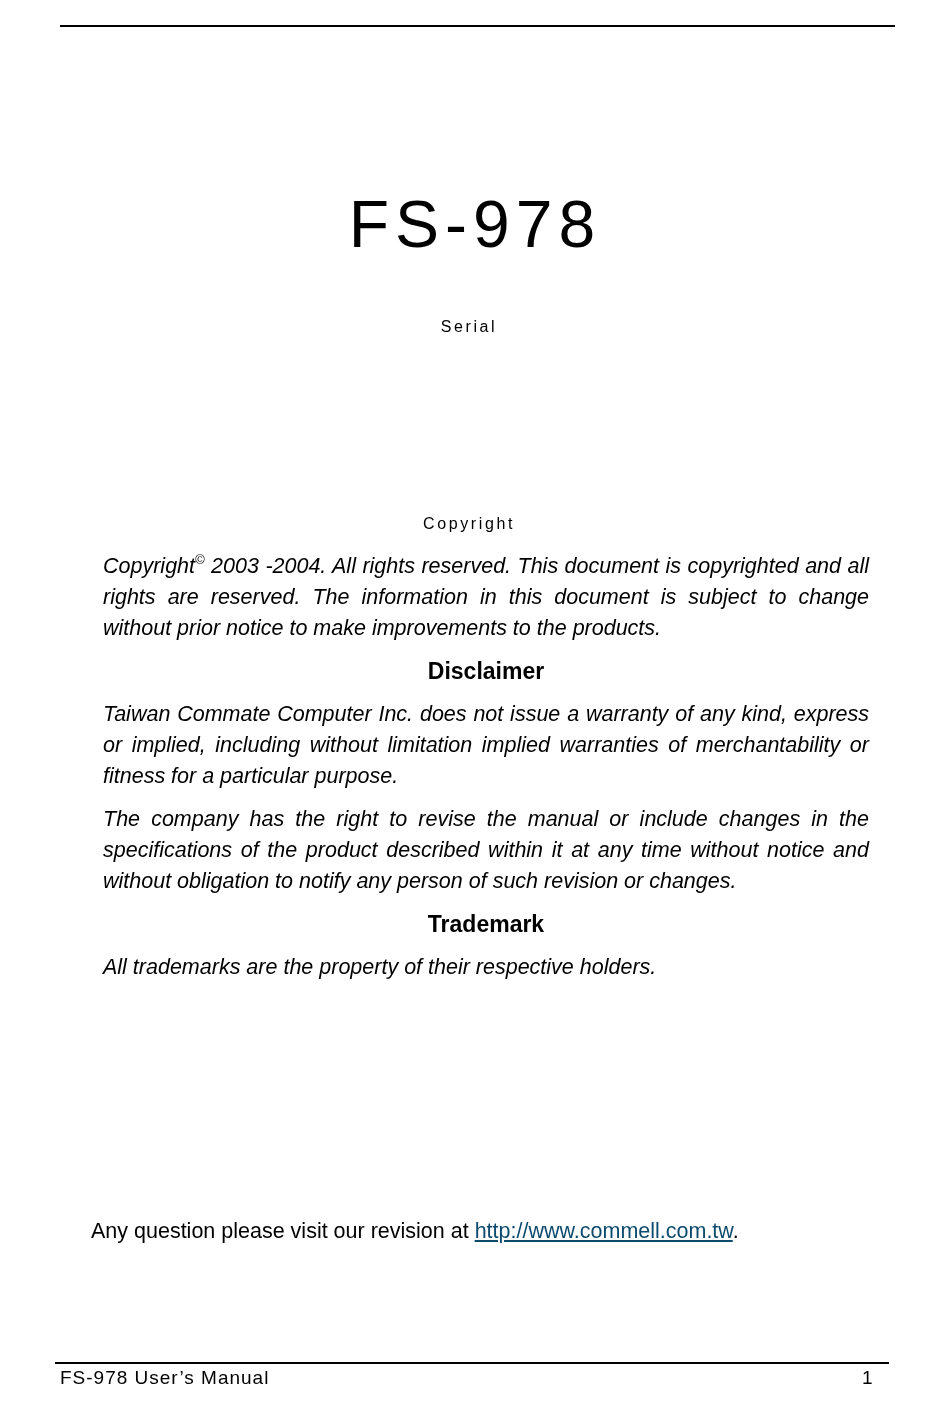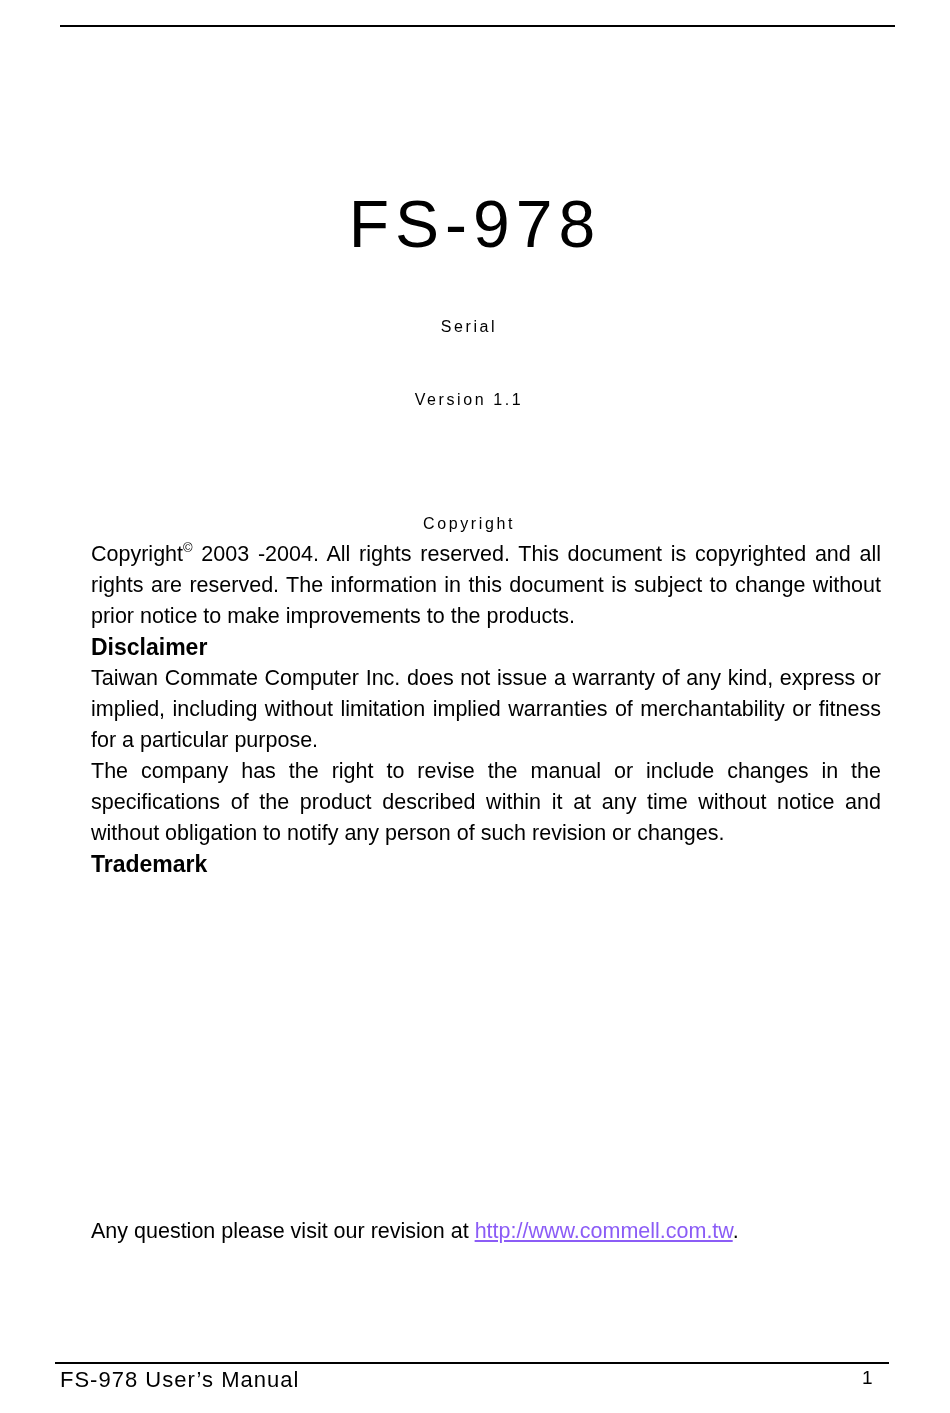--- a/index.html
+++ b/index.html
@@ -21,61 +21,61 @@
       position: absolute; left: 0; width: 938px; text-align: center;
       font-size: 16px; letter-spacing: 2.6px; line-height: 31px;
     }
     .subtitle { top: 311px; }
     .manual-block { top: 384px; }
     .copyright-heading { top: 508px; }
     .body-text {
       position: absolute; left: 91px; width: 790px;
       font-size: 21.5px; line-height: 31px; text-align: justify;
     }
-    .body-text p { margin: 0; }
+    .body-text p { margin: 12px; font-style: italic; }
     .body-text p.last-line-left { text-align-last: left; }
     .copyright-body { top: 539px; }
     .section-heading {
-      font-weight: bold; font-size: 23px; line-height: 31px; margin: 0;
+      text-align: center; font-weight: bold; font-size: 23px; line-height: 31px; margin: 0;
     }
     .contact {
       position: absolute; left: 91px; top: 1216px; font-size: 21.5px; line-height: 31px;
     }
-    .contact a { color: #8b5cf6; text-decoration: underline; }
+    .contact a { color: #0c4a6e; text-decoration: underline; }
     .footer-left {
-      position: absolute; left: 60px; top: 1367px; font-size: 22px; letter-spacing: 1px;
+      position: absolute; left: 60px; top: 1367px; font-size: 19px; letter-spacing: 1px;
     }
     .footer-right {
       position: absolute; left: 862px; top: 1367px; font-size: 19px;
     }
     sup { font-size: 13px; vertical-align: 9px; line-height: 0; }
   </style>
 </head>
 <body>
 
 <div class="rule-top"></div>
 
 <div class="title">FS-978</div>
 
 <div class="centered-spaced subtitle">Serial</div>
 
 <div class="centered-spaced manual-block">
-  <div>Version 1.1</div>
 </div>
 
 <div class="centered-spaced copyright-heading">Copyright</div>
 
 <div class="body-text copyright-body">
   <p class="last-line-left"><span>Copyright</span><sup>©</sup><span> 2003 -2004. All rights reserved. This document is copyrighted and all rights are reserved. The information in this document is subject to change without prior notice to make improvements to the products.</span></p>
 
   <h2 class="section-heading">Disclaimer</h2>
   <p class="last-line-left">Taiwan Commate Computer Inc. does not issue a warranty of any kind, express or implied, including without limitation implied warranties of merchantability or fitness for a particular purpose.</p>
   <p class="last-line-left">The company has the right to revise the manual or include changes in the specifications of the product described within it at any time without notice and without obligation to notify any person of such revision or changes.</p>
 
   <h2 class="section-heading">Trademark</h2>
+  <p class="last-line-left">All trademarks are the property of their respective holders.</p>
 </div>
 
 <div class="contact">
   <span>Any question please visit our revision at </span><a href="#">http://www.commell.com.tw</a><span>.</span>
 </div>
 
 <div class="rule-bottom"></div>
 <div class="footer-left">FS-978 User’s Manual</div>
 <div class="footer-right">1</div>
 

